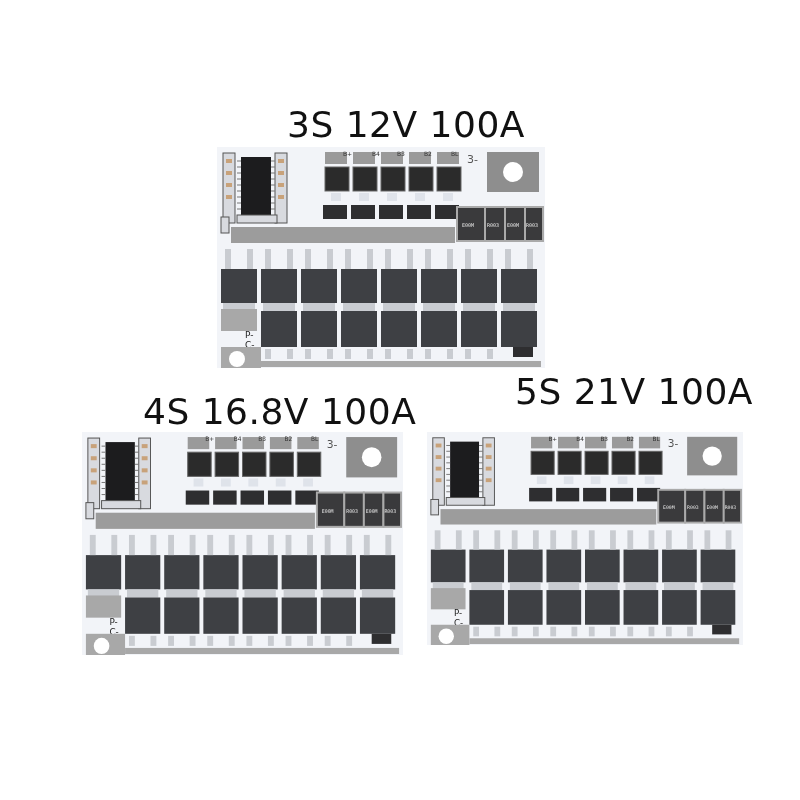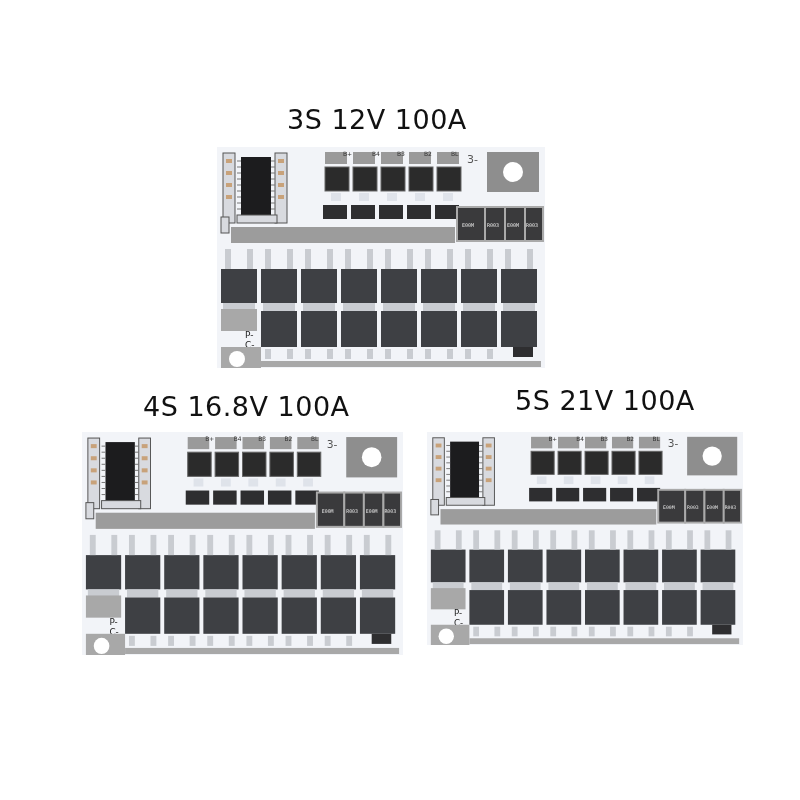--- a/index.html
+++ b/index.html
@@ -1,17 +1,17 @@
 <!DOCTYPE html>
 <html><head>
 <meta charset="utf-8">
 <style>
   html, body { margin: 0; padding: 0; background: #ffffff; }
   body { width: 800px; height: 800px; position: relative; overflow: hidden; font-family: "DejaVu Sans", sans-serif; }
-  .title { position: absolute; font-size: 27px; color: #111; letter-spacing: 0.5px; white-space: nowrap; font-family: "DejaVu Sans", sans-serif; }
+  .title { position: absolute; font-size: 36px; color: #111; letter-spacing: 0.5px; white-space: nowrap; font-family: "DejaVu Sans", sans-serif; }
   .board { position: absolute; }
   .board svg { display: block; width: 100%; height: 100%; }
 </style>
 </head>
 <body>
 
 <div class="title" style="left:287px; top:104px;">3S 12V 100A</div>
 <div class="board" style="left:217px; top:147px; width:328px; height:221px;">
   <svg viewBox="0 0 328 221">
     <rect x="0" y="0" width="328" height="221" fill="#f2f4f8"></rect>
@@ -334,21 +334,21 @@
     <rect x="4" y="162" width="36" height="22" fill="#a8a8a8"></rect>
     <text x="28" y="191" font-size="9" fill="#222" font-family="DejaVu Sans, sans-serif">P-</text>
     <text x="28" y="201" font-size="9" fill="#222" font-family="DejaVu Sans, sans-serif">C-</text>
     <rect x="4" y="200" width="40" height="21" fill="#a8a8a8"></rect>
     <circle cx="20" cy="212" r="8" fill="#ffffff"></circle>
     <rect x="44" y="214" width="280" height="6" fill="#a8a8a8"></rect>
     <rect x="296" y="200" width="20" height="10" fill="#2e2e30"></rect>
   </svg>
 </div>
 
-<div class="title" style="left:515px; top:385px;">5S 21V 100A</div>
+<div class="title" style="left:515px; top:371px;">5S 21V 100A</div>
 <div class="board" style="left:427px; top:432px; width:316px; height:213px;">
   <svg viewBox="0 0 328 221" preserveAspectRatio="none">
     <rect x="0" y="0" width="328" height="221" fill="#f2f4f8"></rect>
     <rect x="6" y="6" width="12" height="70" fill="#d8dadf" stroke="#555" stroke-width="1"></rect>
     <rect x="58" y="6" width="12" height="70" fill="#d8dadf" stroke="#555" stroke-width="1"></rect>
     <g fill="#c8a27a">
       <rect x="9" y="12" width="6" height="4"></rect>
         <rect x="9" y="24" width="6" height="4"></rect>
         <rect x="9" y="36" width="6" height="4"></rect>
         <rect x="9" y="48" width="6" height="4"></rect>

